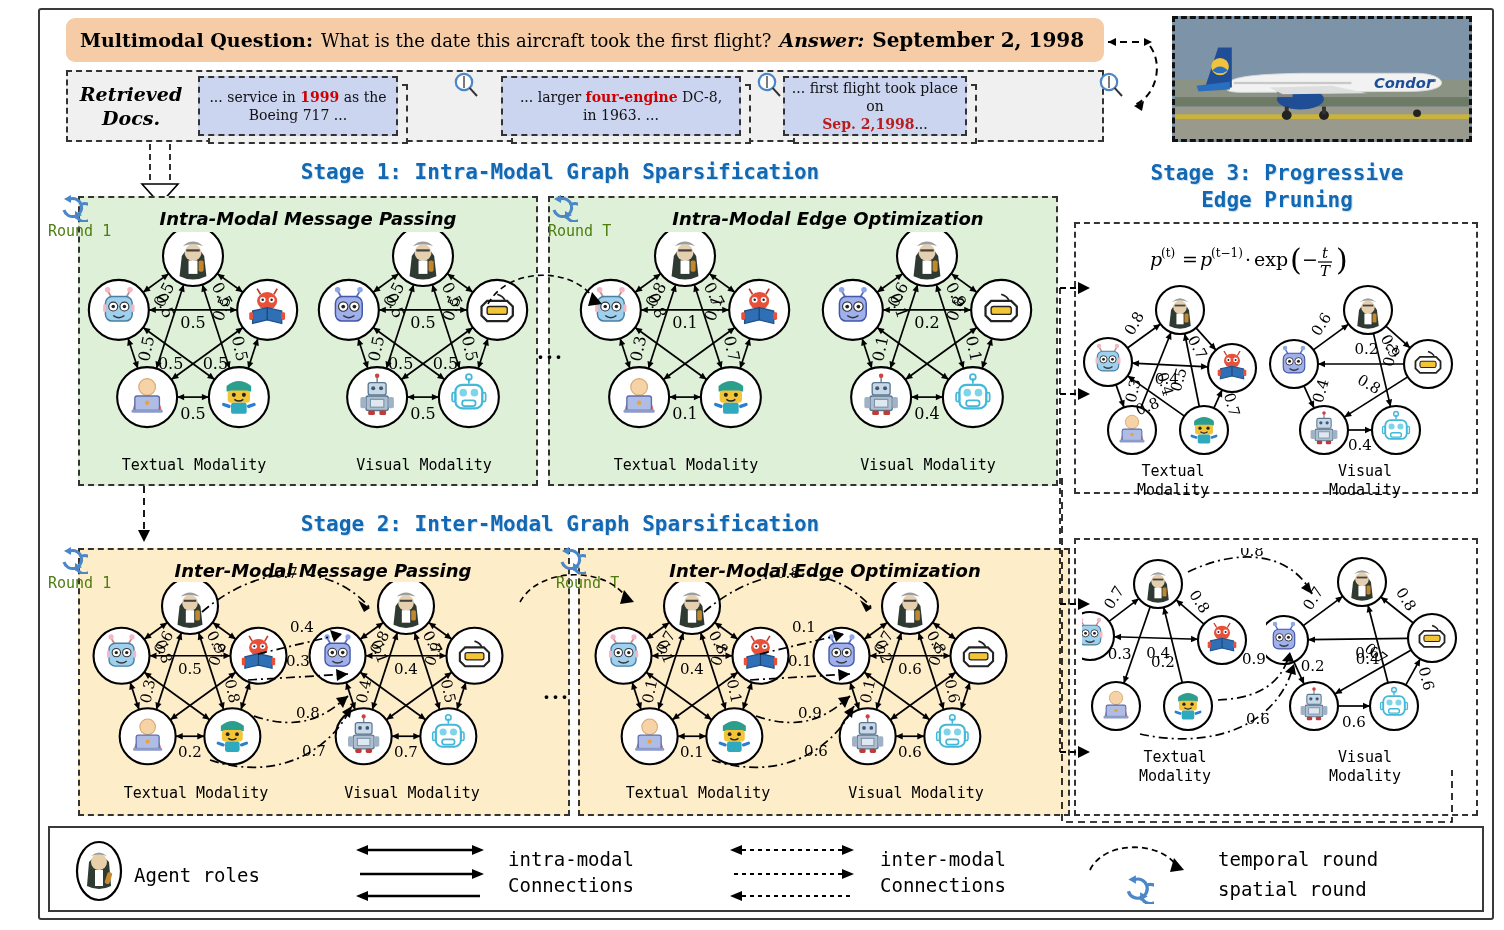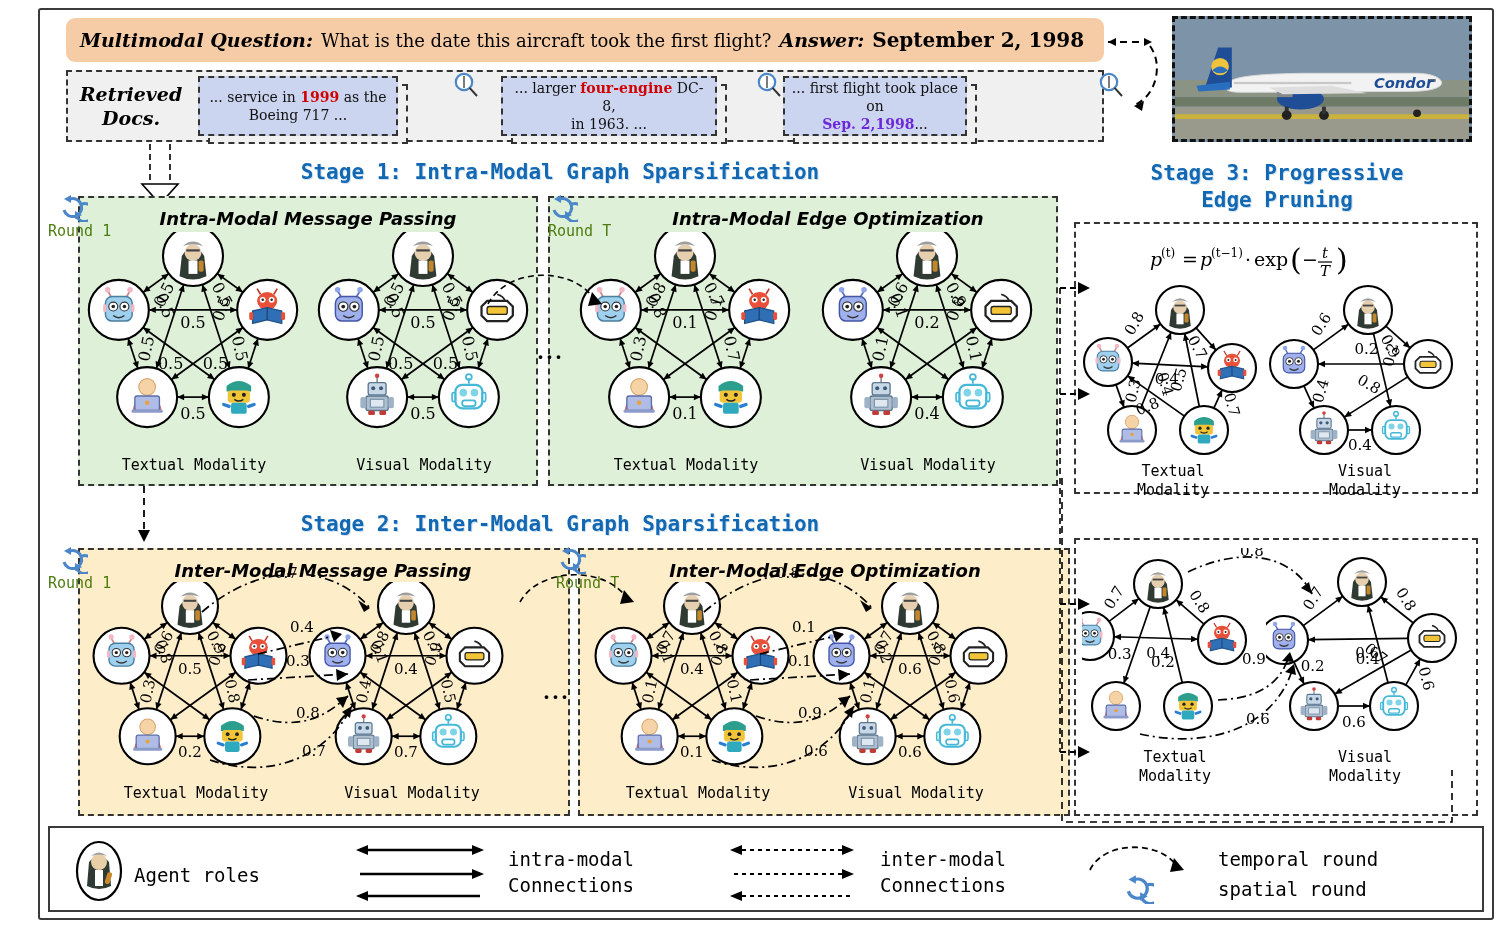--- a/index.html
+++ b/index.html
@@ -4,37 +4,37 @@
 <title>Multimodal Multi-Agent Graph Sparsification Framework</title>
 <style>
   html,body{margin:0;padding:0;background:#fff;}
   body{font-family:"DejaVu Sans",sans-serif;}
   #fig{position:relative;width:1504px;height:930px;background:#fff;overflow:hidden;}
   .frame{position:absolute;left:38px;top:8px;width:1456px;height:912px;border:2px solid #3a3a3a;border-radius:3px;box-sizing:border-box;}
 
   
   .qbar{position:absolute;left:66px;top:18px;width:1038px;height:44px;background:#f6cca6;border-radius:9px;
         display:flex;align-items:center;padding:0 14px;box-sizing:border-box;gap:8px;}
-  .qlabel{font-family:"DejaVu Serif",serif;font-weight:bold;font-style:italic;font-size:19px;color:#000;white-space:nowrap;}
+  .qlabel{font-family:"DejaVu Serif",serif;font-weight:bold;font-size:19px;color:#000;white-space:nowrap;}
   .qtext{font-family:"DejaVu Serif",serif;font-size:18px;color:#000;white-space:nowrap;}
   .alabel{font-family:"DejaVu Serif",serif;font-weight:bold;font-style:italic;font-size:19px;color:#000;white-space:nowrap;}
   .atext{font-family:"DejaVu Serif",serif;font-size:20px;color:#000000;font-weight:bold;white-space:nowrap;}
 
   
   .docsbox{position:absolute;left:66px;top:70px;width:1038px;height:72px;background:#f0f0f0;
            border:2px dashed #333;box-sizing:border-box;}
   .docslabel{position:absolute;left:76px;top:82px;width:110px;text-align:center;
              font-family:"DejaVu Serif",serif;font-weight:bold;font-style:italic;font-size:19px;line-height:24px;color:#000;}
   .docwrap{position:absolute;top:76px;height:60px;}
   .docshadow{position:absolute;left:10px;top:8px;width:100%;height:100%;border:2px dashed #333;box-sizing:border-box;background:#f0f0f0;}
   .doccard{position:absolute;left:0;top:0;width:100%;height:100%;background:#ccd5f0;border:2px dashed #333;
            box-sizing:border-box;display:flex;align-items:center;justify-content:center;text-align:center;
            font-family:"DejaVu Serif",serif;font-size:14px;line-height:18px;color:#111;padding:2px 5px;}
   .hlred{color:#d00000;font-weight:bold;}
-  .hlgreen{color:#6d28d9;font-weight:bold;}
+  .hlgreen{color:#b91c1c;font-weight:bold;}
   .dots-sep{position:absolute;font-size:20px;font-weight:bold;letter-spacing:2px;color:#000;font-family:"DejaVu Serif",serif;}
   .mag{position:absolute;width:26px;height:26px;}
 
   
   .imgbox{position:absolute;left:1172px;top:16px;width:300px;height:126px;border:3px dashed #111;box-sizing:border-box;overflow:hidden;background:#7d93a8;}
 
   
   .stage-title{position:absolute;font-family:"DejaVu Sans Mono",monospace;font-weight:bold;font-size:21px;color:#1268b3;
                text-align:center;letter-spacing:0px;text-shadow:1px 1px 0 #cfe0f0;}
 
@@ -85,21 +85,21 @@
         <span>Boeing 717 ...</span>
       </span>
     </div>
   </div>
   <svg class="mag" style="left:453px;top:72px;" viewBox="0 0 26 26">
     <circle cx="11" cy="10" r="8.2" fill="#fff" stroke="#4b86c8" stroke-width="2.2"></circle>
     <line x1="11" y1="4" x2="11" y2="16" stroke="#333" stroke-width="1.3"></line>
     <line x1="16.6" y1="15.8" x2="24" y2="24" stroke="#333" stroke-width="2"></line>
   </svg>
 
-  <div class="docwrap" style="left:501px;width:216px;">
+  <div class="docwrap" style="left:501px;width:240px;">
     <div class="docshadow"></div>
     <div class="doccard">
       <span>
         <span>... larger </span><span class="hlred">four-engine</span><span> DC-8,</span><br>
         <span>in 1963. ...</span>
       </span>
     </div>
   </div>
   <svg class="mag" style="left:756px;top:72px;" viewBox="0 0 26 26">
     <circle cx="11" cy="10" r="8.2" fill="#fff" stroke="#4b86c8" stroke-width="2.2"></circle>

